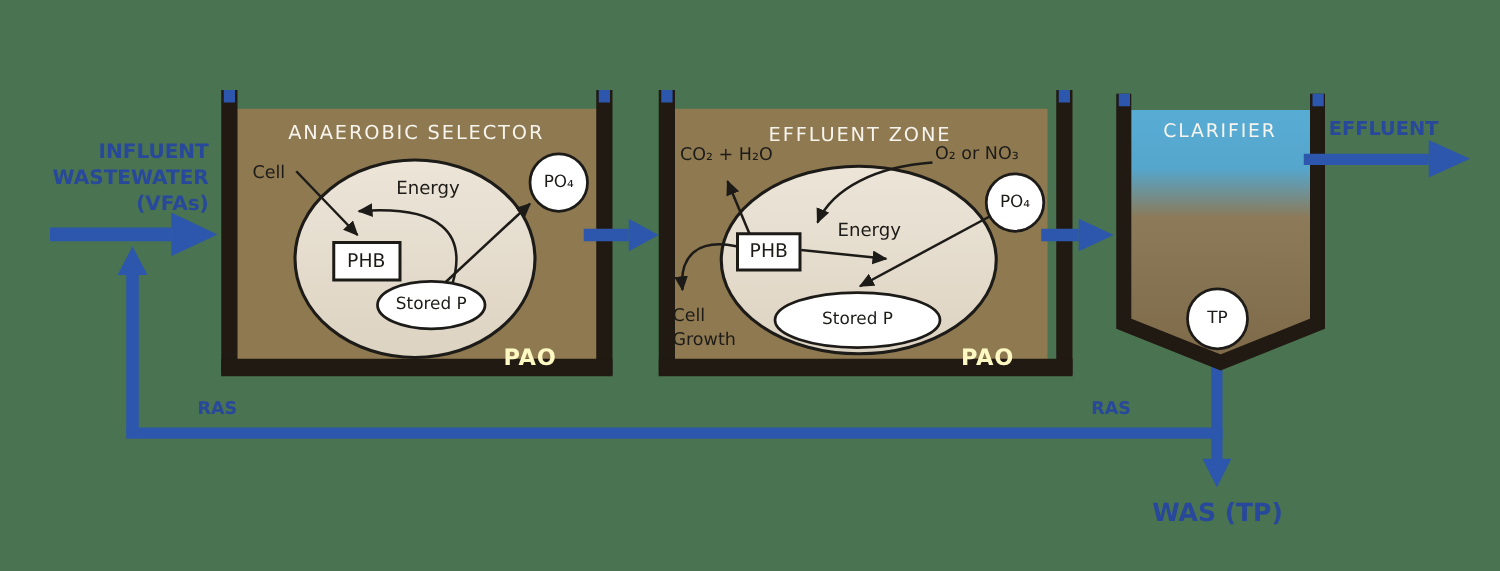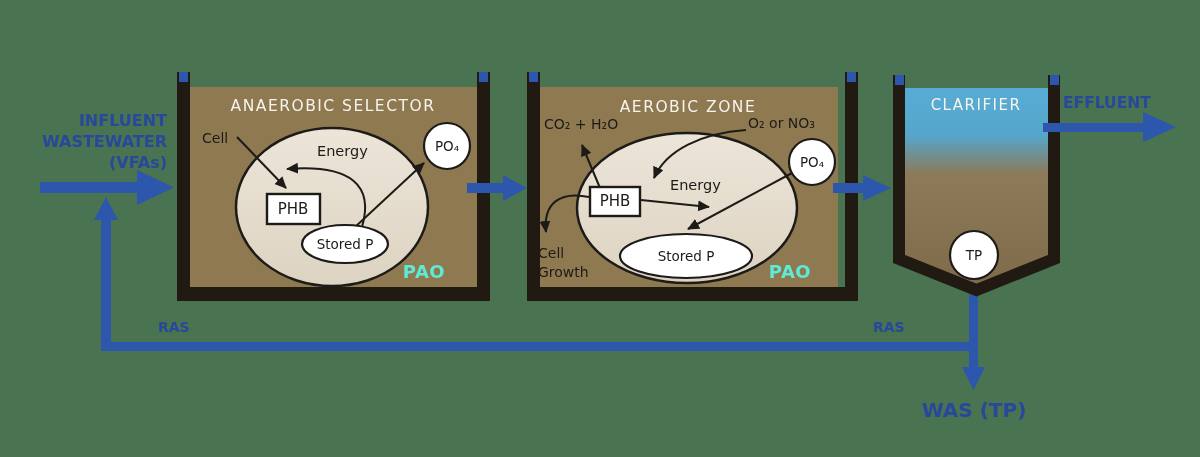--- a/index.html
+++ b/index.html
@@ -7,21 +7,21 @@
     position:relative;width:1200px;height:457px;background:#4A7351;
     font-family:"DejaVu Sans","Liberation Sans",sans-serif;
   }
   #diagram-svg{position:absolute;left:0;top:0;}
   .lbl{position:absolute;white-space:nowrap;line-height:1.1;}
   .blue-bold{color:#27489B;font-weight:bold;}
   .tank-title{color:#F7F4ED;font-weight:normal;letter-spacing:1.5px;font-size:15.5px;
     transform:translate(-50%,-50%);}
   .blk{color:#1d1b18;font-size:14px;}
   .ctr{transform:translate(-50%,-50%);}
-  .pao{color:#5eead4;font-weight:bold;font-size:18px;letter-spacing:0.5px;}
+  .pao{color:#fef9c3;font-weight:bold;font-size:18px;letter-spacing:0.5px;margin-top:15px;}
   .multiline{white-space:pre-line;}
   .influent-block{text-align:center;font-size:16px;line-height:21px;}
 </style>
 </head>
 <body>
 
 <div id="stage">
 
   <svg id="diagram-svg" width="1200" height="457" viewBox="0 0 1200 457">
     <defs>
@@ -113,21 +113,21 @@
     </g>
   </svg>
 
   <div class="lbl blue-bold influent-block" style="left:7px;top:110px;width:160px;text-align:right;">
     <div>INFLUENT</div>
     <div>WASTEWATER</div>
     <div>(VFAs)</div>
   </div>
 
   <div class="lbl tank-title" style="left:333px;top:107px;">ANAEROBIC SELECTOR</div>
-  <div class="lbl tank-title" style="left:688px;top:108px;">AEROBIC ZONE</div>
+  <div class="lbl tank-title" style="left:688px;top:108px;">EFFLUENT ZONE</div>
   <div class="lbl tank-title" style="left:976px;top:105px;font-size:15px;">CLARIFIER</div>
 
   <div class="lbl blk" style="left:202px;top:131px;">Cell</div>
   <div class="lbl blk" style="left:317px;top:144px;font-size:14.5px;">Energy</div>
   <div class="lbl blk ctr" style="left:293px;top:209px;font-size:15px;">PHB</div>
   <div class="lbl blk ctr" style="left:345px;top:244px;font-size:13.5px;">Stored P</div>
   <div class="lbl blk ctr" style="left:447px;top:146px;font-size:13.5px;">PO₄</div>
   <div class="lbl pao ctr" style="left:424px;top:272px;">PAO</div>
 
   <div class="lbl blk" style="left:544px;top:117px;text-align:center;">CO₂ + H₂O</div>

